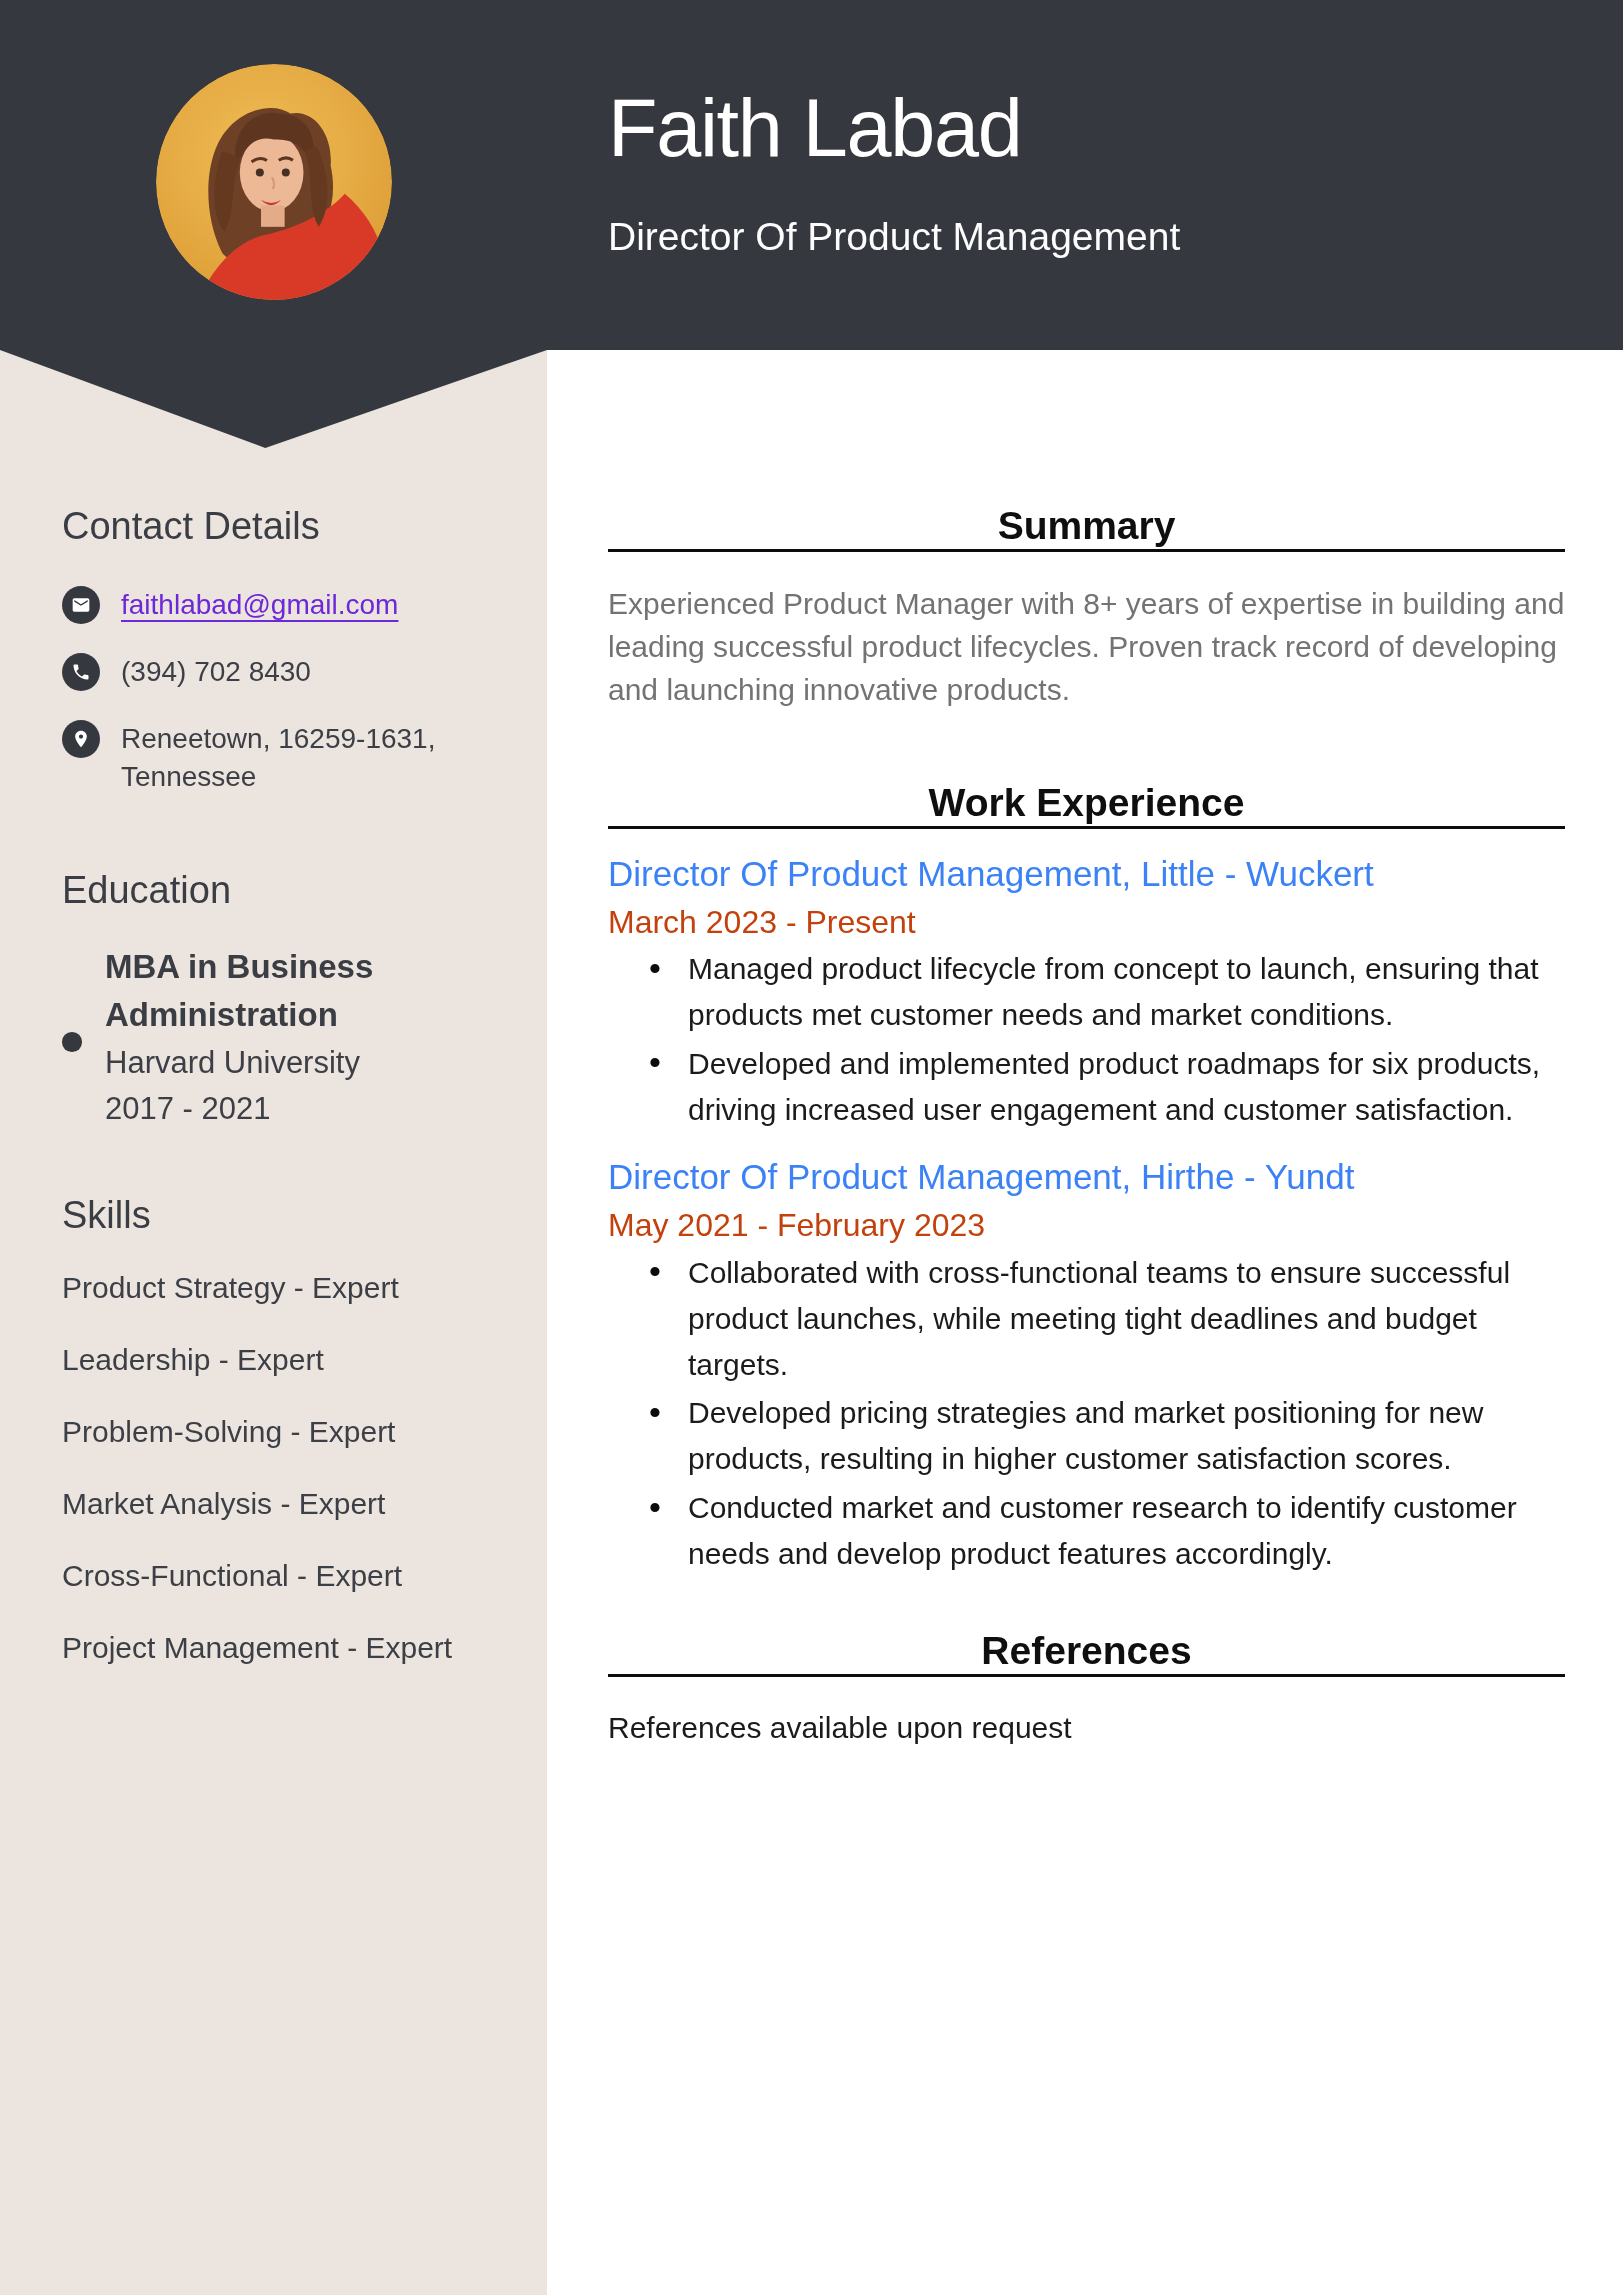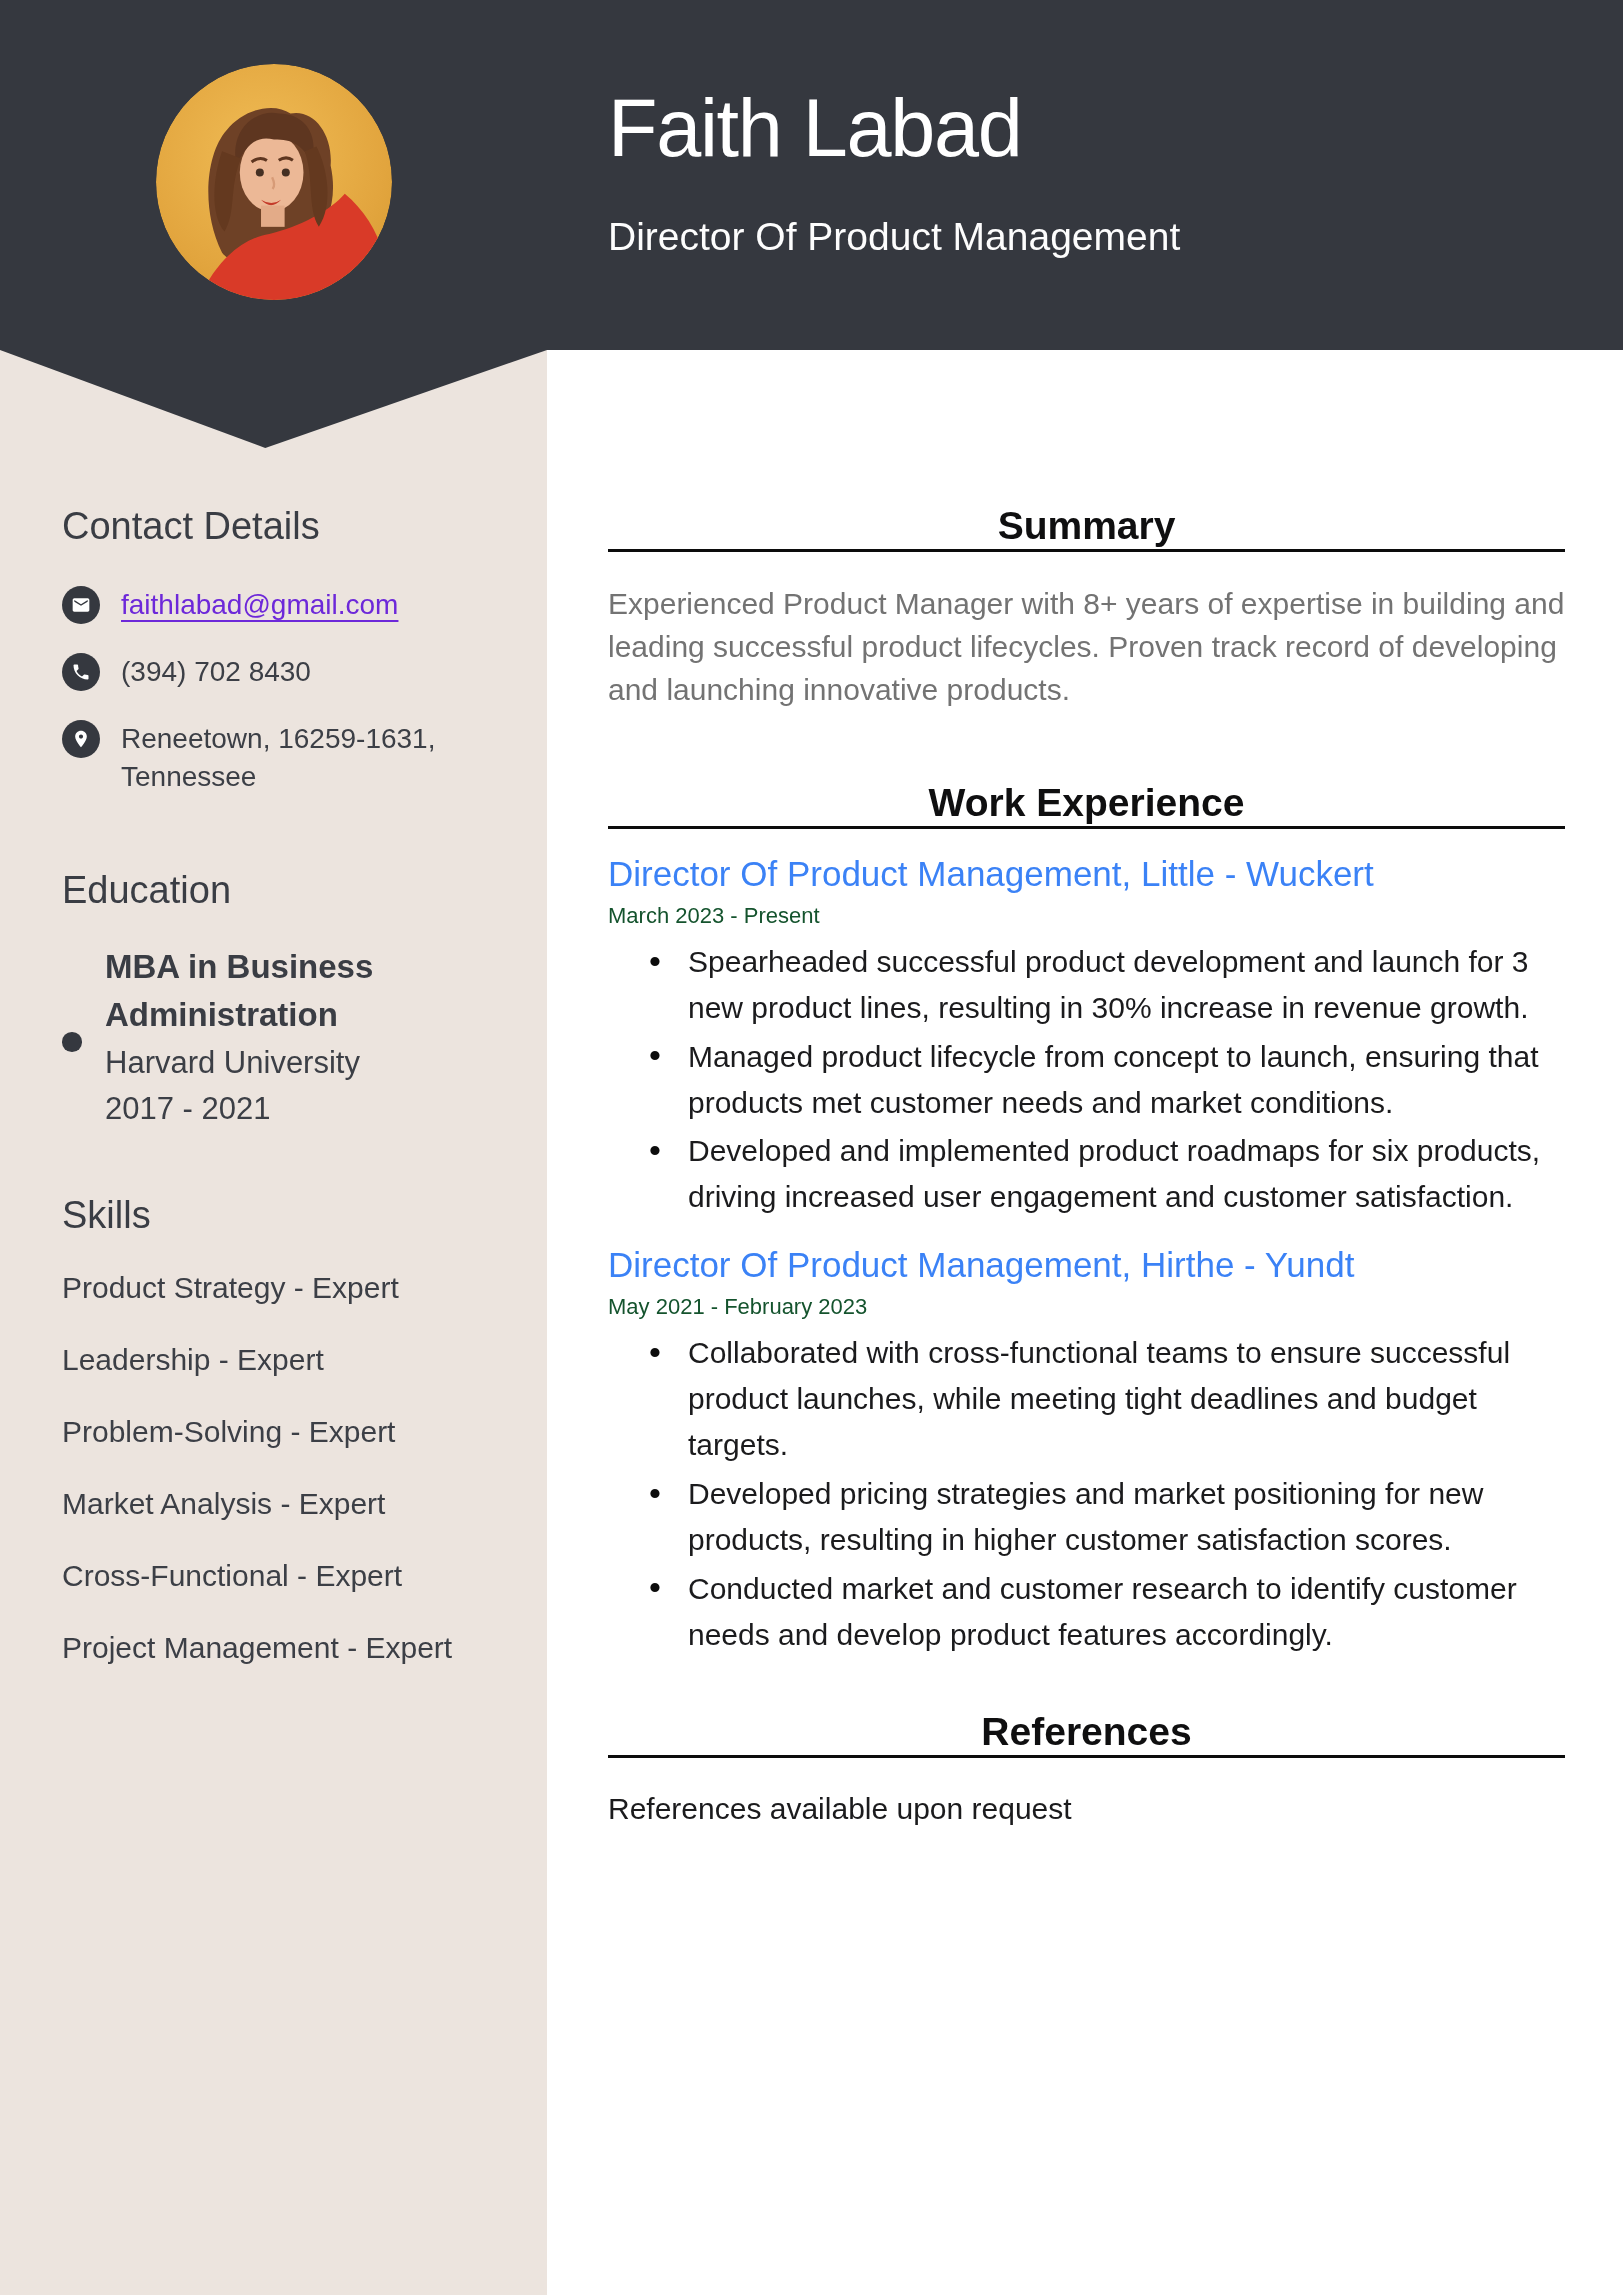--- a/index.html
+++ b/index.html
@@ -104,21 +104,21 @@
     border-bottom: 3.3px solid #0c0c0c;
     text-align: center;
   }
   .summary-text {
     margin: 30px 0 0 0;
     font-size: 30px; line-height: 43px; color: #737373;
   }
   .work-section { margin-top: 68px; }
   .job { margin-top: 23.6px; }
   .job-title { font-size: 35px; line-height: 42px; font-weight: 400; color: #3b82f6; }
-  .job-period { margin-top: 3px; font-size: 22px; line-height: 35px; color: #14532d; }
+  .job-period { margin-top: 10px; font-size: 32px; line-height: 35px; color: #c2410c; }
   .job-bullets { margin: 6.5px 0 0 0; padding: 0; list-style: none; }
   .job-bullets li {
     position: relative; padding-left: 80px;
     font-size: 30px; line-height: 46px; color: #1b1b1d;
     margin-bottom: 2.6px;
   }
   .job-bullets li::before {
     content: "\2022";
     position: absolute; left: 41px; top: -1.3px;
     font-size: 34px; color: #0c0c0c;
@@ -235,21 +235,20 @@
     <p class="summary-text">Experienced Product Manager with 8+ years of expertise in building and leading successful product lifecycles. Proven track record of developing and launching innovative products.</p>
   </section>
 
   <section class="work-section">
     <h2 class="main-heading">Work Experience</h2>
 
     <div class="job">
       <div class="job-title">Director Of Product Management, Little - Wuckert</div>
       <div class="job-period">March 2023 - Present</div>
       <ul class="job-bullets">
-        <li>Spearheaded successful product development and launch for 3 new product lines, resulting in 30% increase in revenue growth.</li>
         <li>Managed product lifecycle from concept to launch, ensuring that products met customer needs and market conditions.</li>
         <li>Developed and implemented product roadmaps for six products, driving increased user engagement and customer satisfaction.</li>
       </ul>
     </div>
 
     <div class="job">
       <div class="job-title">Director Of Product Management, Hirthe - Yundt</div>
       <div class="job-period">May 2021 - February 2023</div>
       <ul class="job-bullets">
         <li>Collaborated with cross-functional teams to ensure successful product launches, while meeting tight deadlines and budget targets.</li>

